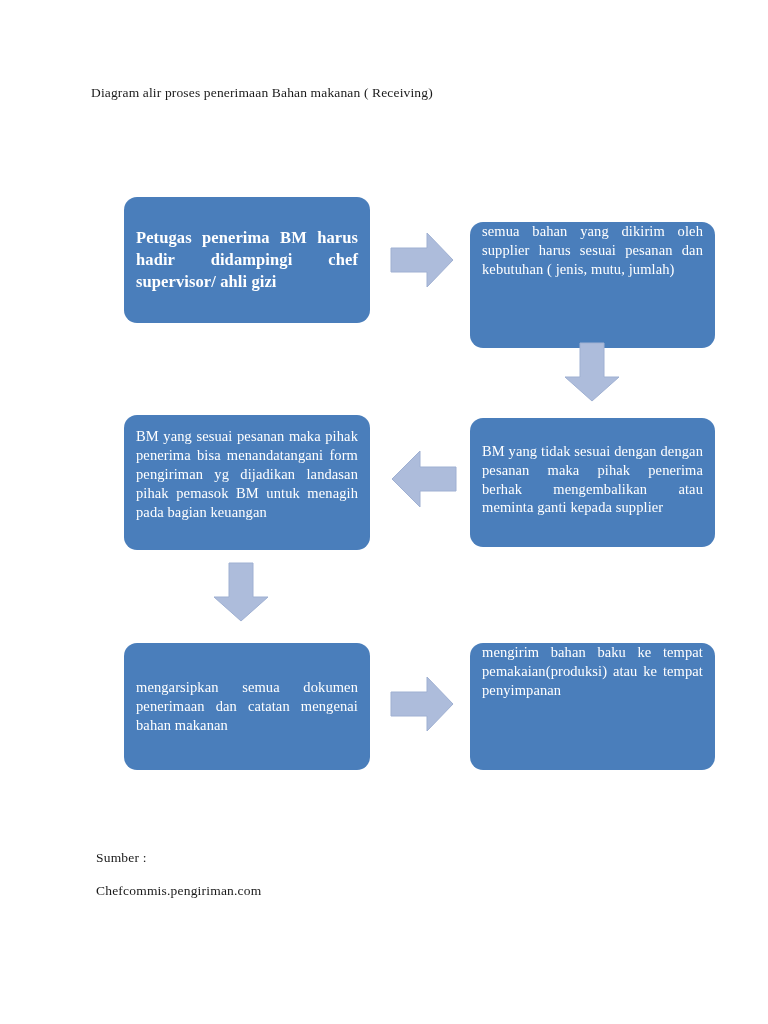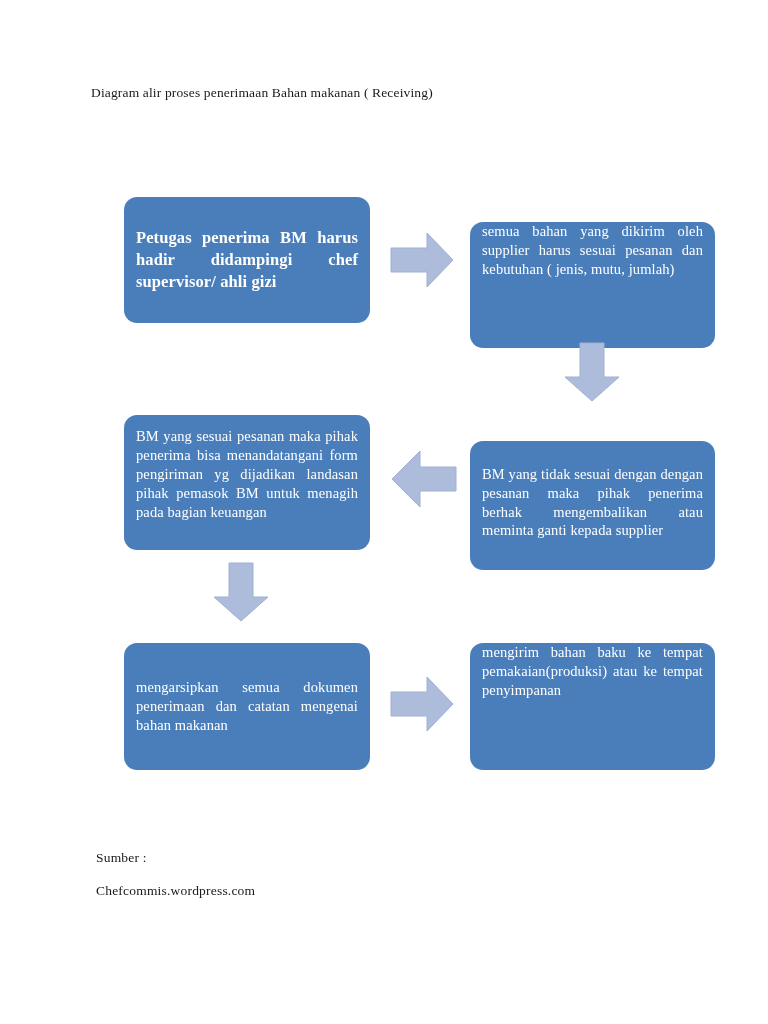--- a/index.html
+++ b/index.html
@@ -90,21 +90,21 @@
     padding: 12px 12px 0 12px;
   }
   #box-3 .box-text {
     font-weight: normal;
     font-size: 14.5px;
     line-height: 1.31;
   }
 
   
   #box-4 {
-    left: 470px; top: 441px;
+    left: 470px; top: 418px;
     width: 245px; height: 129px;
     align-items: center;
     padding: 0 12px 6px 12px;
   }
   #box-4 .box-text {
     font-weight: normal;
     font-size: 14.5px;
     line-height: 1.31;
   }
 
@@ -214,15 +214,15 @@
       <polygon points="2,18 38,18 38,3 64,30 38,57 38,42 2,42" fill="#adbcdb" stroke="#9fb0d2" stroke-width="1"></polygon>
     </svg>
   </div>
 
   <div class="flow-box" id="box-6">
     <div class="box-text">mengirim bahan baku ke tempat pemakaian(produksi) atau ke tempat penyimpanan</div>
   </div>
 
   <div class="footer-line" id="footer-label">Sumber :</div>
 
-  <div class="footer-line" id="footer-source">Chefcommis.wordpress.com</div>
+  <div class="footer-line" id="footer-source">Chefcommis.pengiriman.com</div>
 
 </div>
 
 </body></html>

